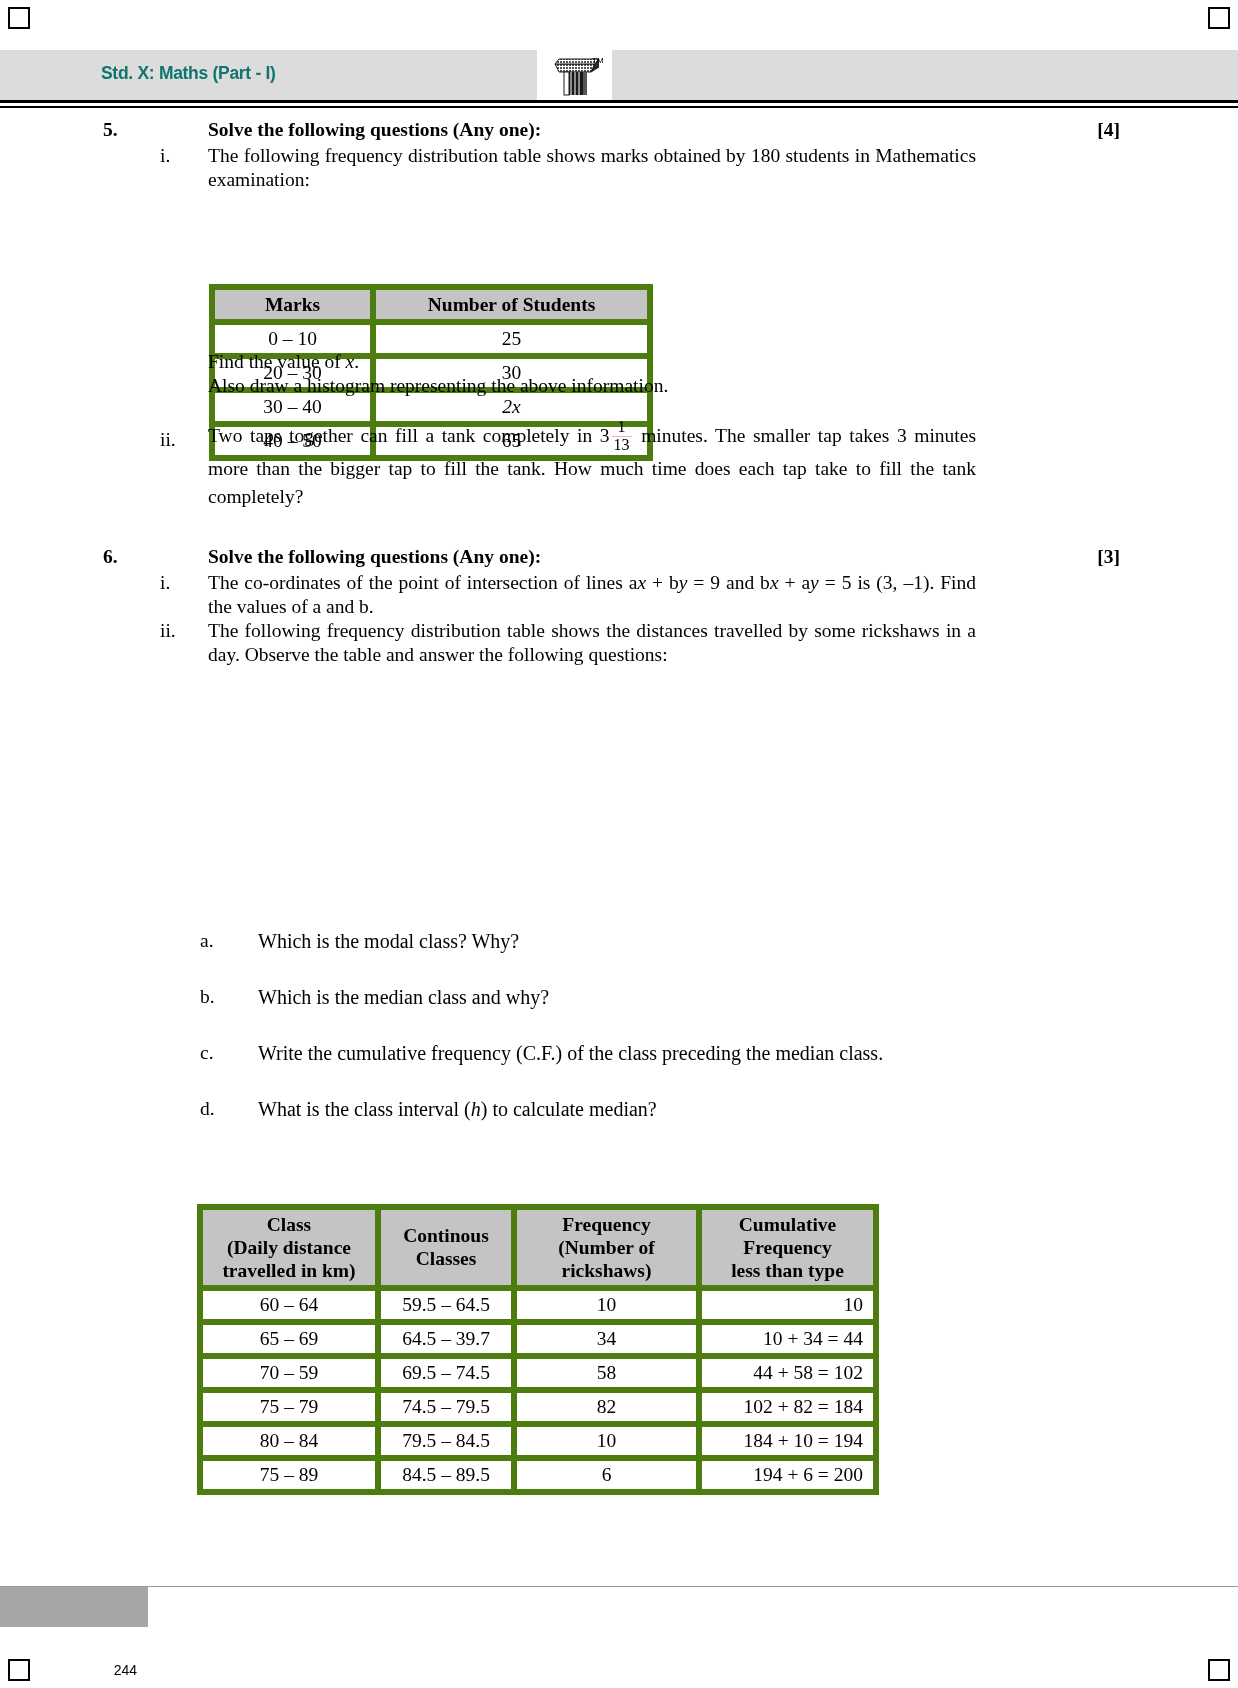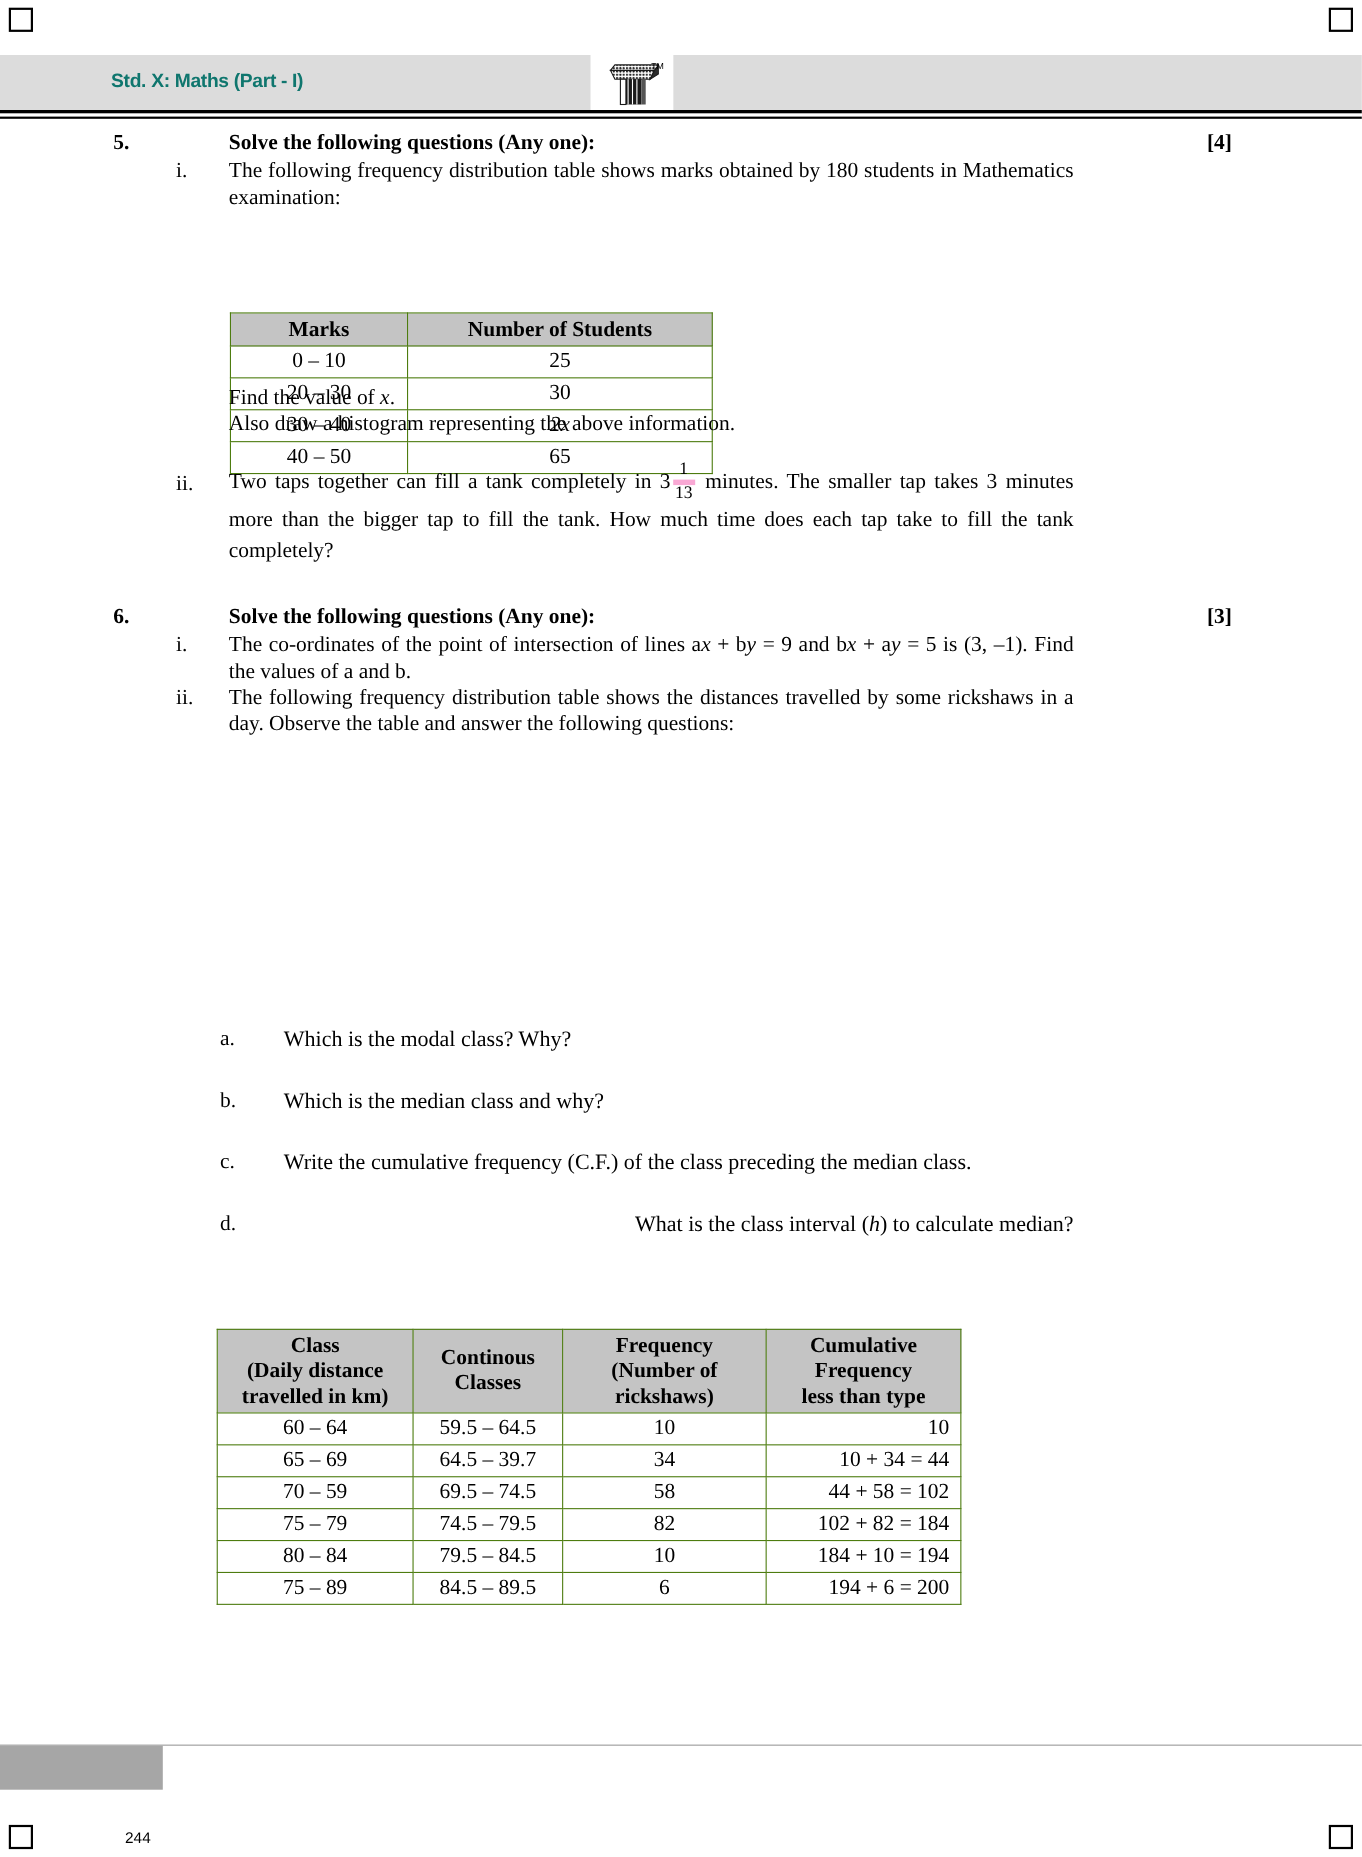--- a/index.html
+++ b/index.html
@@ -153,32 +153,32 @@
     display: inline-block;
     vertical-align: middle;
     text-align: center;
     font-size: 16px;
     line-height: 1.05;
     margin: 0 2px;
     position: relative;
     top: -1px;
   }
   .frac .num { display: block; padding: 0 2px; }
-  .frac .den { display: block; border-top: 5px solid #f9a8d4; padding: 0 2px; }
+  .frac .den { display: block; border-top: 1px solid #f9a8d4; padding: 0 2px; }
   .mixed-whole { font-size: 19.5px; }
 
   
   table.ftable {
     border-collapse: collapse;
     font-size: 19.5px;
     table-layout: fixed;
   }
   table.ftable th,
   table.ftable td {
-    border: 1px solid #4d7c0f;
+    border: 6px solid #4d7c0f;
     padding: 2px 6px;
     text-align: center;
     font-weight: normal;
   }
   table.ftable thead th {
     background: #c4c4c4;
     font-weight: bold;
     line-height: 23px;
     padding: 3px 6px;
   }
@@ -430,21 +430,21 @@
   <div class="qline">
     <span class="letter-col">b.</span>
     <span class="text-col-letters" style="display:block;">Which is the median class and why?</span>
   </div>
   <div class="qline">
     <span class="letter-col">c.</span>
     <span class="text-col-letters" style="display:block;">Write the cumulative frequency (C.F.) of the class preceding the median class.</span>
   </div>
   <div class="qline">
     <span class="letter-col">d.</span>
-    <span class="text-col-letters" style="display:block;text-align:right;">
+    <span class="text-col-letters" style="display:block;">
       <span>What is the class interval (</span><span class="ital">h</span><span>) to calculate median?</span>
     </span>
   </div>
 
 </div>
 
 <div class="footer-rule"></div>
 <div class="footer-band"></div>
 <div class="page-number">244</div>
 

